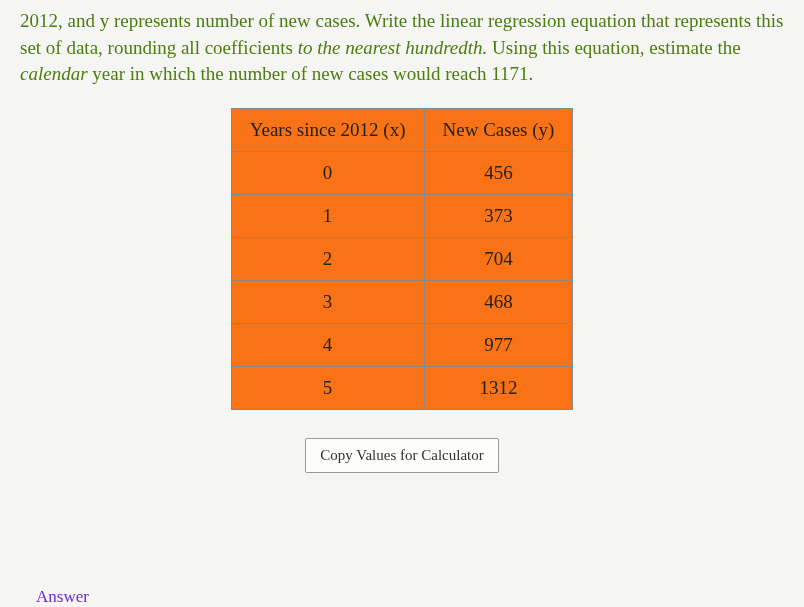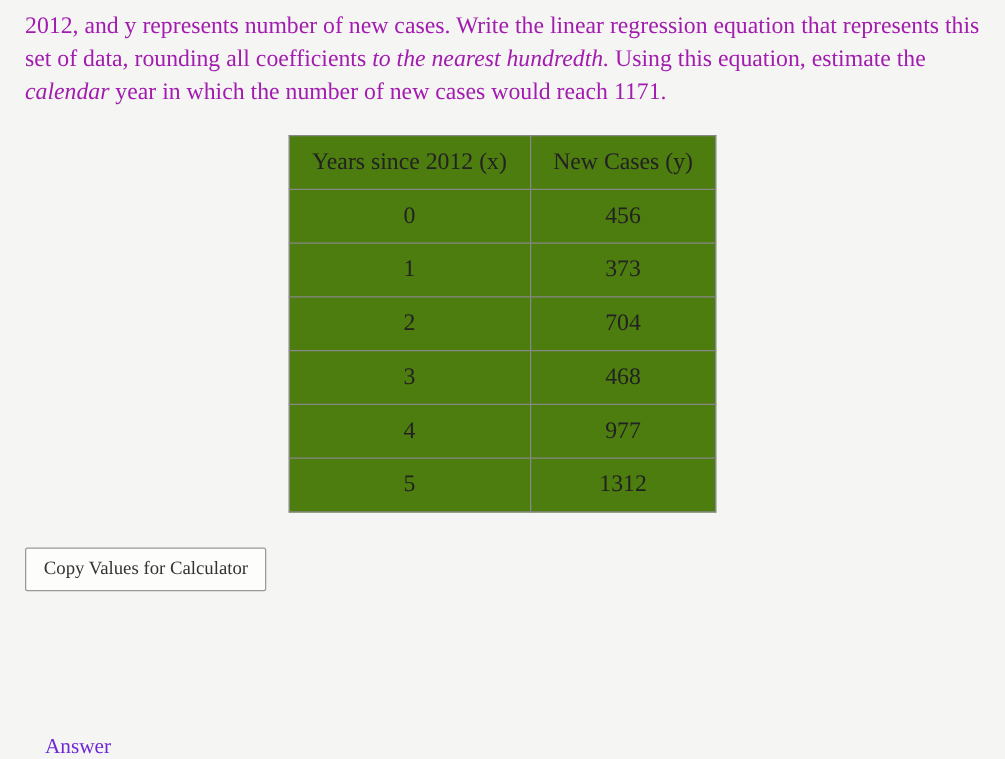--- a/index.html
+++ b/index.html
@@ -14,48 +14,48 @@
       font-family: Georgia, 'Times New Roman', serif;
       padding: 8px 20px 0 20px;
       color: #1a1a1a;
       position: relative;
       overflow: hidden;
     }
     .problem-text {
       font-size: 19px;
       line-height: 1.4;
       margin-bottom: 20px;
-      color: #a21caf;
+      color: #4d7c0f;
     }
     .italic {
       font-style: italic;
     }
     .table-wrap {
       display: flex;
       justify-content: center;
       margin-top: 10px;
     }
     table {
       border-collapse: collapse;
-      background: #4d7c0f;
+      background: #f97316;
     }
     th, td {
       border: 1px solid #888;
       padding: 10px 18px;
       text-align: center;
       font-size: 19px;
       font-weight: normal;
       color: #222;
     }
     th {
       font-weight: normal;
     }
     .buttons-wrap {
       display: flex;
-      flex-direction: row;
+      flex-direction: column;
       align-items: center;
       gap: 10px;
       margin-top: 28px;
     }
     .btn {
       border: 1px solid #999;
       background: #fdfdfb;
       padding: 8px 14px;
       font-size: 15px;
       font-family: Georgia, 'Times New Roman', serif;

